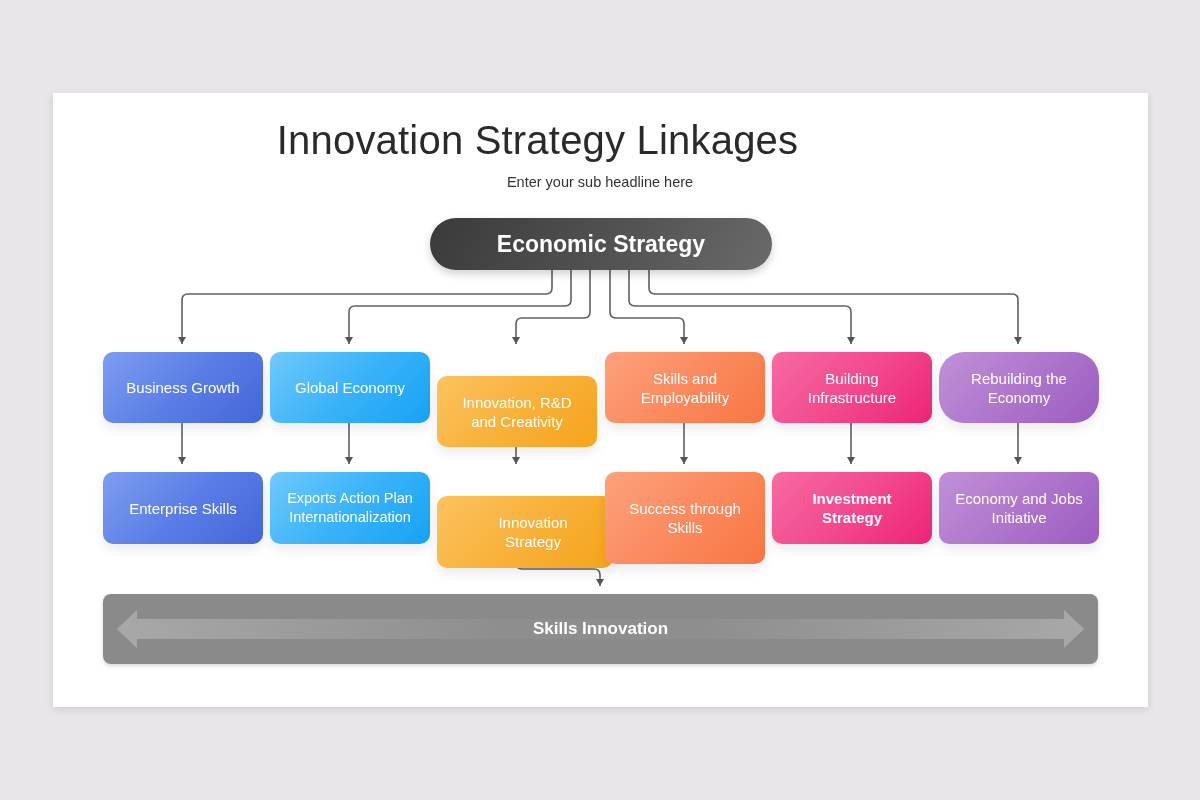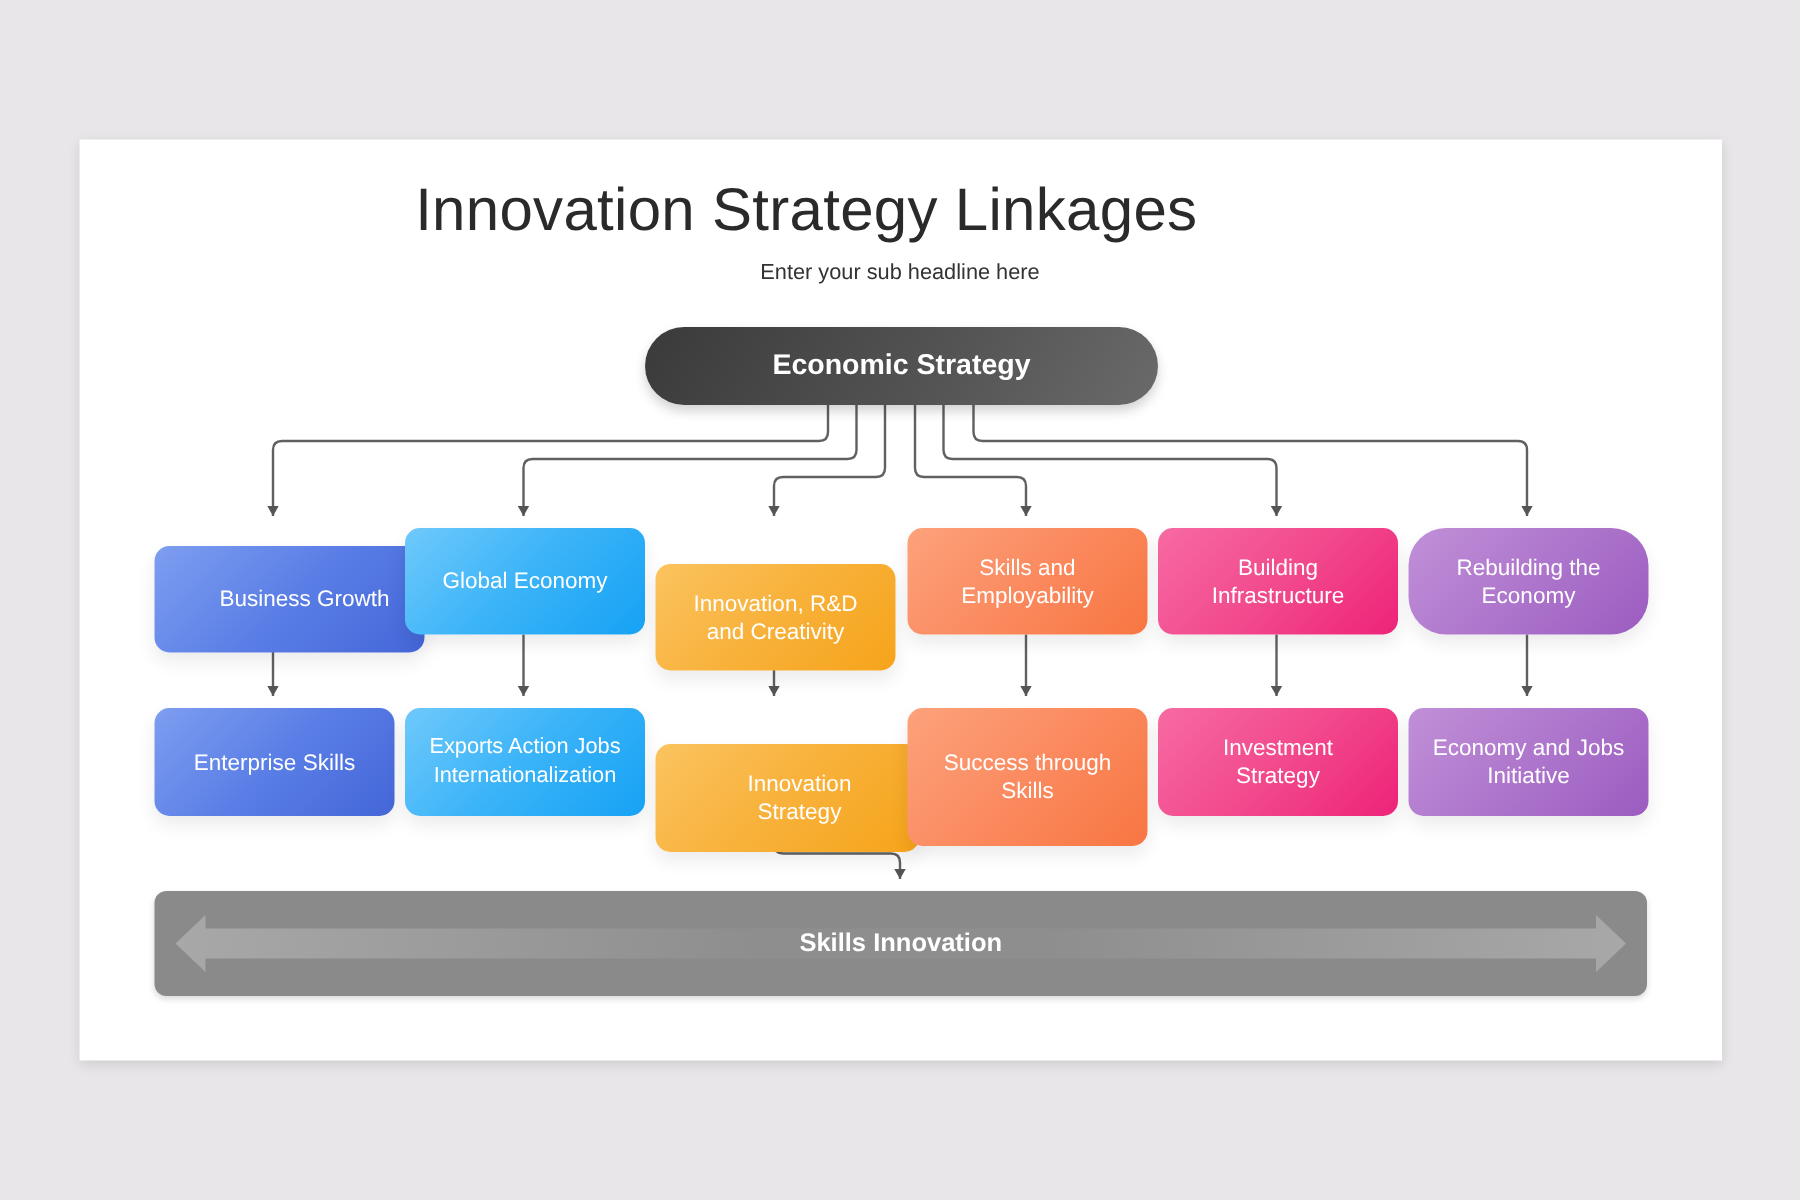--- a/index.html
+++ b/index.html
@@ -16,21 +16,21 @@
       font-size:40px; color:#2a2a2a; letter-spacing:0.2px;padding-left:13px;
     }
     .subtitle {
       position:absolute; left:0; top:174px; width:1200px; text-align:center;
       font-size:14.5px; color:#333;
     }
     .root {
       position:absolute; left:430px; top:218px; width:342px; height:52px; border-radius:26px;
       background:linear-gradient(120deg,#3a3a3a 0%,#555 60%,#6a6a6a 100%);
       box-shadow:0 4px 8px rgba(0,0,0,0.18);
-      color:#fff; font-weight:bold; font-size:19px; display:flex; align-items:center; justify-content:center;
+      color:#fff; font-weight:bold; font-size:23px; display:flex; align-items:center; justify-content:center;
     }
     svg.wires { position:absolute; left:0; top:0; }
     .box {
       position:absolute; width:160px; height:72px; border-radius:10px;
       color:#fff; font-size:15px; line-height:19px; text-align:center;
       display:flex; align-items:center; justify-content:center;
       box-shadow:0 6px 12px rgba(0,0,0,0.08);
     }
     .box span { display:block; padding:0 4px; }
     .c-blue   { background:linear-gradient(135deg,#7e9ef0 0%,#5a7ee6 50%,#4466d8 100%); }
@@ -83,21 +83,21 @@
     <path d="M1018,423 V464" marker-end="url(#ad)"></path>
 
     <path d="M516,544 V563 Q516,569 522,569 H594 Q600,569 600,575 V586" marker-end="url(#ad)"></path>
   </g>
 </svg>
 
 <div class="root">
   <span>Economic Strategy</span>
 </div>
 
-<div class="box c-blue" style="left:103px;top:364px;height:71px;padding-left:20px;">
+<div class="box c-blue" style="left:103px;top:352px;height:71px;">
   <span>Business Growth</span>
   </div>
 <div class="box c-sky" style="left:270px;top:352px;height:71px;">
   <span>Global Economy</span>
   </div>
 <div class="box c-amber" style="left:437px;top:352px;height:71px;">
   <span style="width:130px">Innovation, R&amp;D and Creativity</span>
   </div>
 <div class="box c-coral" style="left:605px;top:352px;height:71px;">
   <span style="width:110px">Skills and Employability</span>
@@ -106,29 +106,29 @@
   <span style="width:110px">Building Infrastructure</span>
   </div>
 <div class="box c-violet" style="left:939px;top:352px;height:71px;border-radius:25px;">
   <span style="width:120px">Rebuilding the Economy</span>
   </div>
 
 <div class="box c-blue" style="left:103px;top:472px;height:72px;">
   <span>Enterprise Skills</span>
   </div>
 <div class="box c-sky" style="left:270px;top:472px;height:72px;">
-  <span style="width:150px;font-size:14.5px">Exports Action Jobs Internationalization</span>
+  <span style="width:150px;font-size:14.5px">Exports Action Plan Internationalization</span>
   </div>
 <div class="box c-amber" style="left:437px;top:472px;height:72px;padding-left:16px;">
   <span style="width:90px">Innovation Strategy</span>
   </div>
 <div class="box c-coral" style="left:605px;top:472px;height:92px;">
   <span style="width:140px">Success through Skills</span>
   </div>
-<div class="box c-pink" style="left:772px;top:472px;height:72px;">
+<div class="box c-pink" style="left:772px;top:472px;height:72px;font-weight:bold;">
   <span style="width:90px">Investment Strategy</span>
   </div>
 <div class="box c-violet" style="left:939px;top:472px;height:72px;">
   <span style="width:150px">Economy and Jobs Initiative</span>
   </div>
 
 <div class="social">
   <svg width="995" height="70" style="position:absolute;left:0;top:0">
     <defs>
       <linearGradient id="arrg" x1="0" x2="1" y1="0" y2="0">

